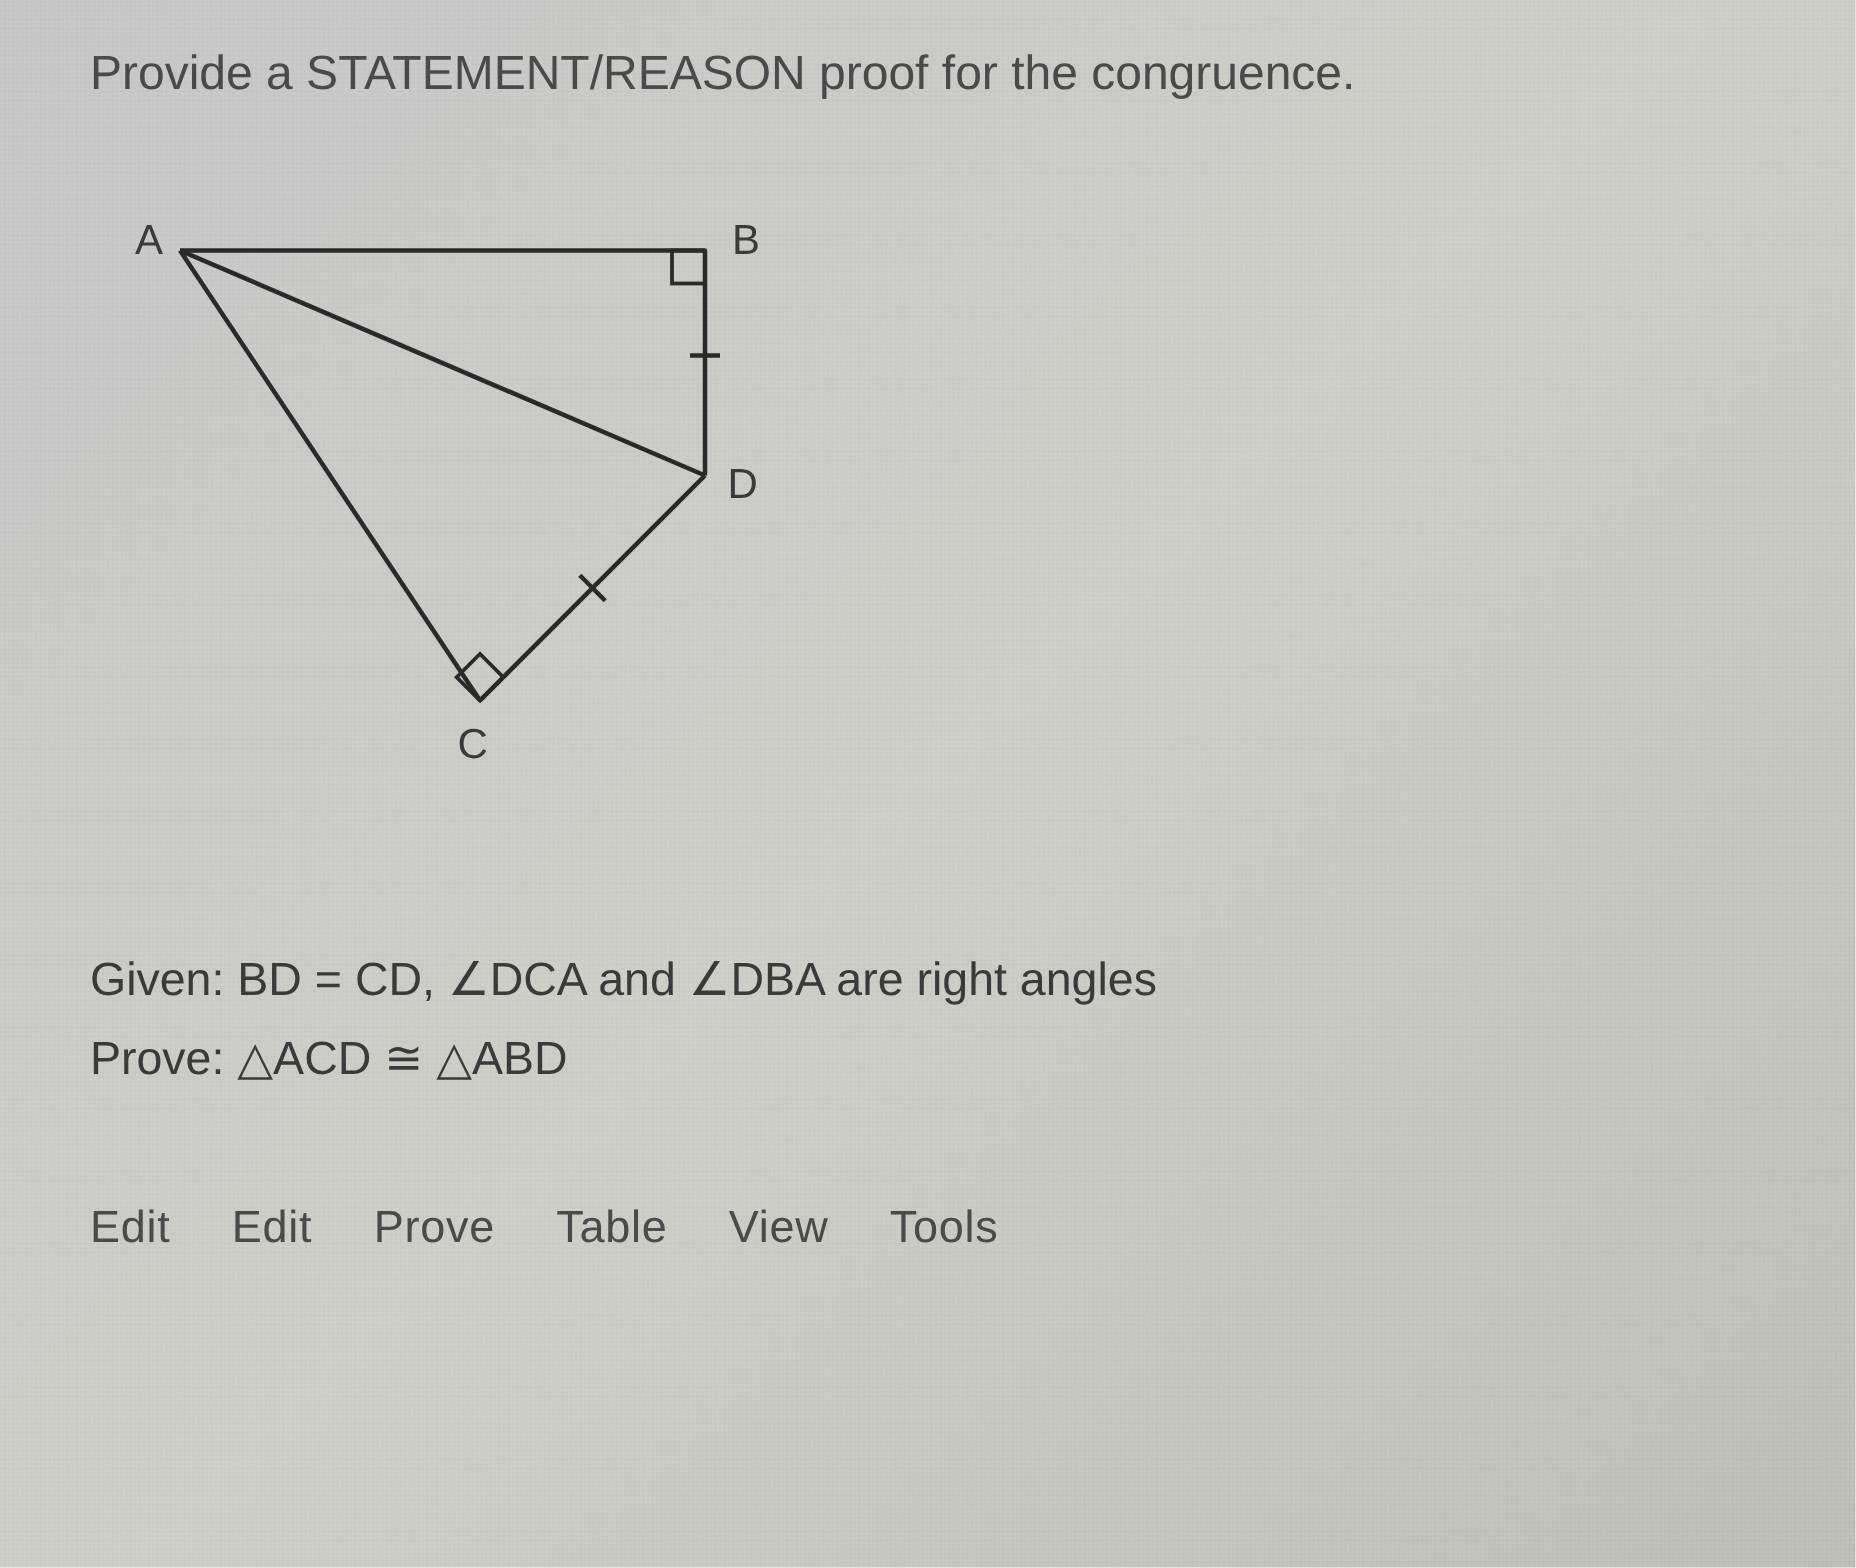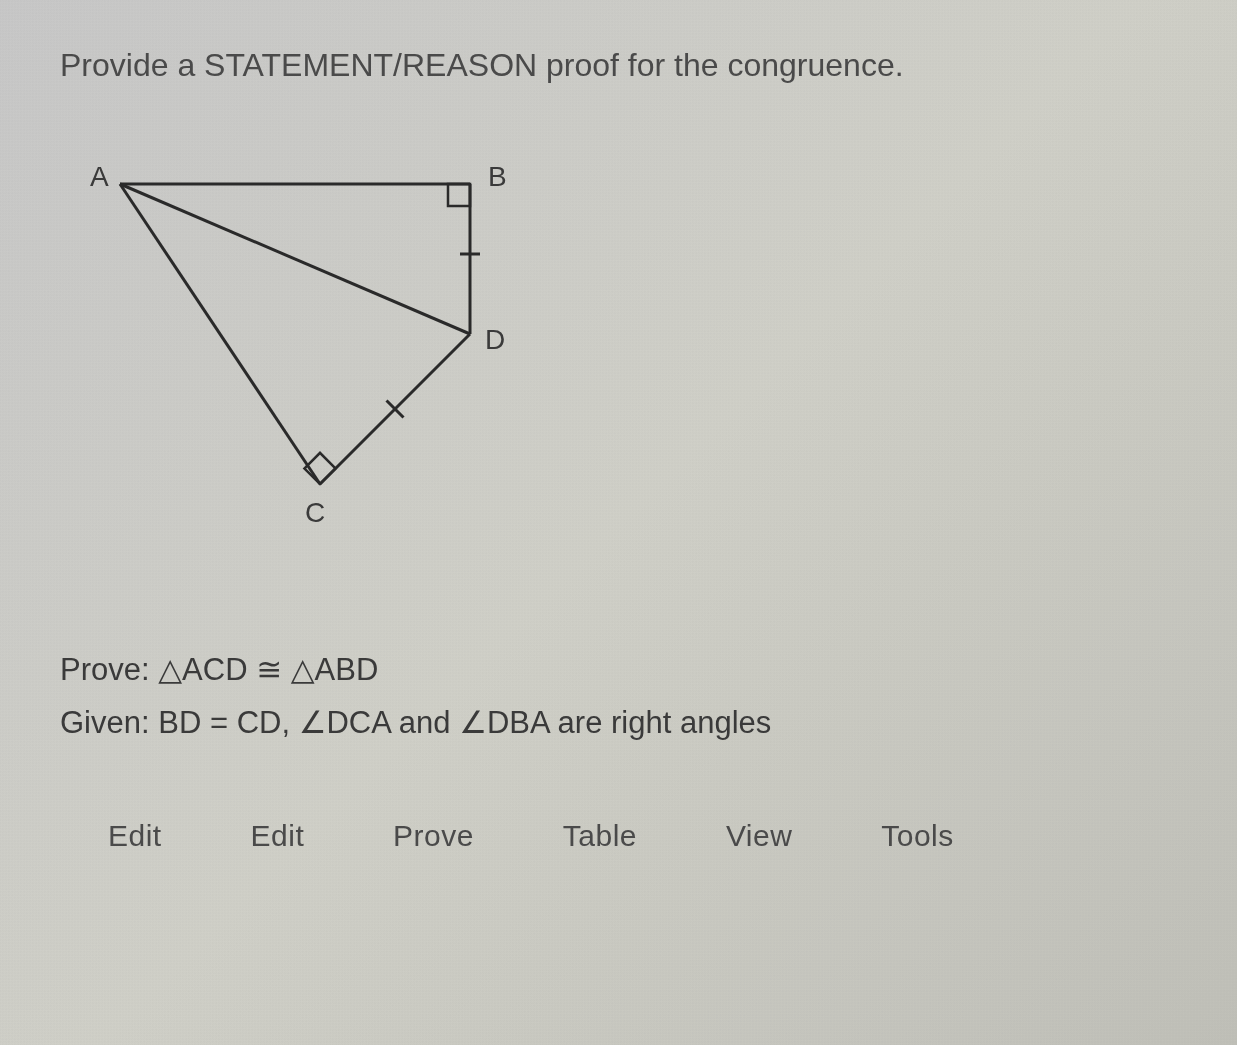--- a/index.html
+++ b/index.html
@@ -26,21 +26,21 @@
       right: 0;
       bottom: 0;
       background-image: 
         repeating-linear-gradient(0deg, rgba(0,0,0,0.015) 0px, transparent 1px, transparent 2px, rgba(0,0,0,0.015) 3px),
         repeating-linear-gradient(90deg, rgba(0,0,0,0.015) 0px, transparent 1px, transparent 2px, rgba(0,0,0,0.015) 3px);
       pointer-events: none;
     }
     
     .content {
       position: relative;
-      padding: 47px 60px;
+      padding: 30px 60px;
     }
     
     .instruction {
       font-size: 32px;
       color: #4a4a4a;
       margin-bottom: 60px;
       font-weight: normal;
     }
     
     .diagram-container {
@@ -77,21 +77,20 @@
     
     .menu-bar {
       font-size: 30px;
       color: #4a4a4a;
       letter-spacing: 0.5px;
     }
     
     .menu-item {
       display: inline-block;
       margin-right: 32px;
-      margin-left: 48px;
     }
     
     .vertex-label {
       font-size: 28px;
       fill: #3a3a3a;
       font-family: Arial, sans-serif;
     }
   </style>
 </head>
 <body>
@@ -126,26 +125,26 @@
 
       <text x="20" y="42" class="vertex-label">A</text>
       <text x="418" y="42" class="vertex-label">B</text>
       <text x="235" y="378" class="vertex-label">C</text>
       <text x="415" y="205" class="vertex-label">D</text>
     </svg>
   </div>
 
   <div class="given-prove">
     <div>
+      <span>Given:</span>
+      <span>BD = CD, </span><span class="angle">∠</span><span>DCA and </span><span class="angle">∠</span><span>DBA are right angles</span>
+    </div>
+    <div>
       <span>Prove:</span>
       <span class="triangle">△</span><span>ACD </span><span class="congruent">≅</span><span> </span><span class="triangle">△</span><span>ABD</span>
-    </div>
-    <div>
-      <span>Given:</span>
-      <span>BD = CD, </span><span class="angle">∠</span><span>DCA and </span><span class="angle">∠</span><span>DBA are right angles</span>
     </div>
   </div>
 
   <div class="menu-bar">
     <span class="menu-item">Edit</span>
     <span class="menu-item">Edit</span>
     <span class="menu-item">Prove</span>
     <span class="menu-item">Table</span>
     <span class="menu-item">View</span>
     <span class="menu-item">Tools</span>

